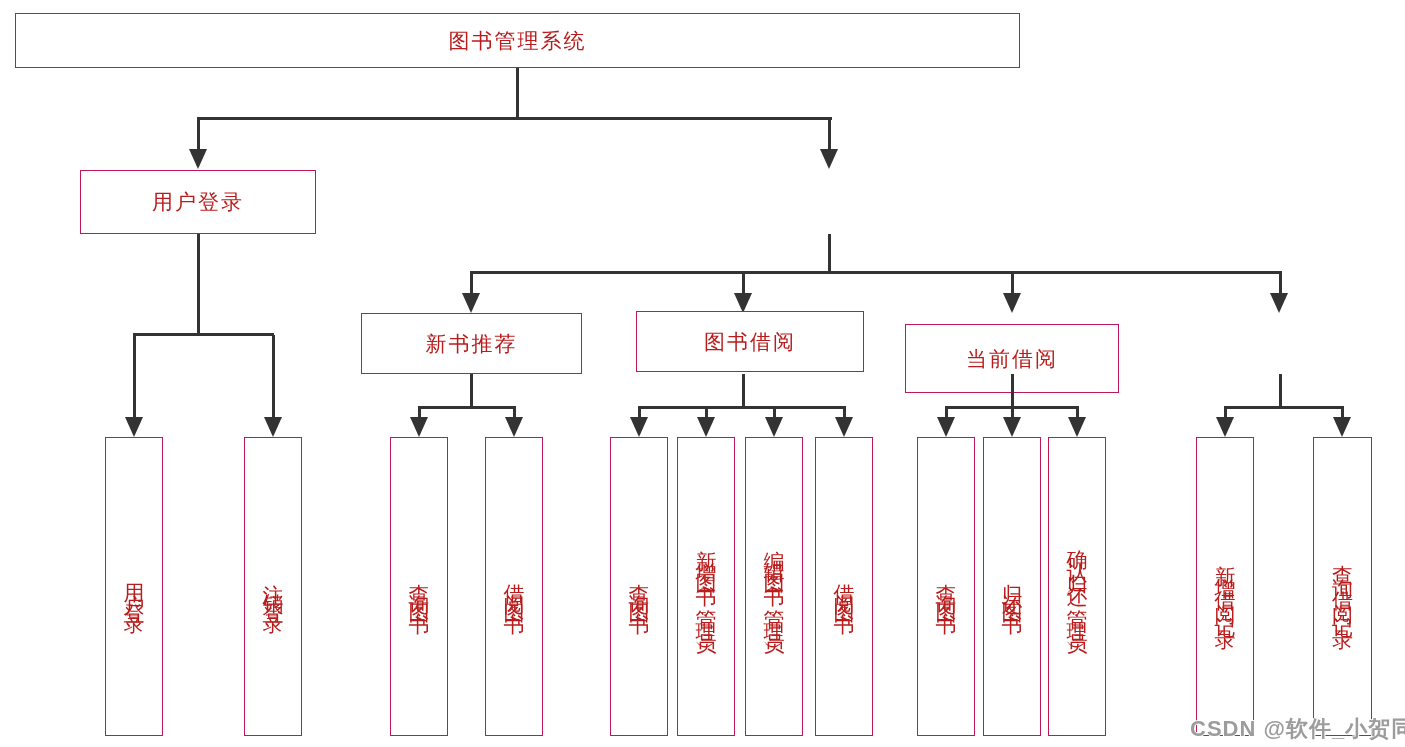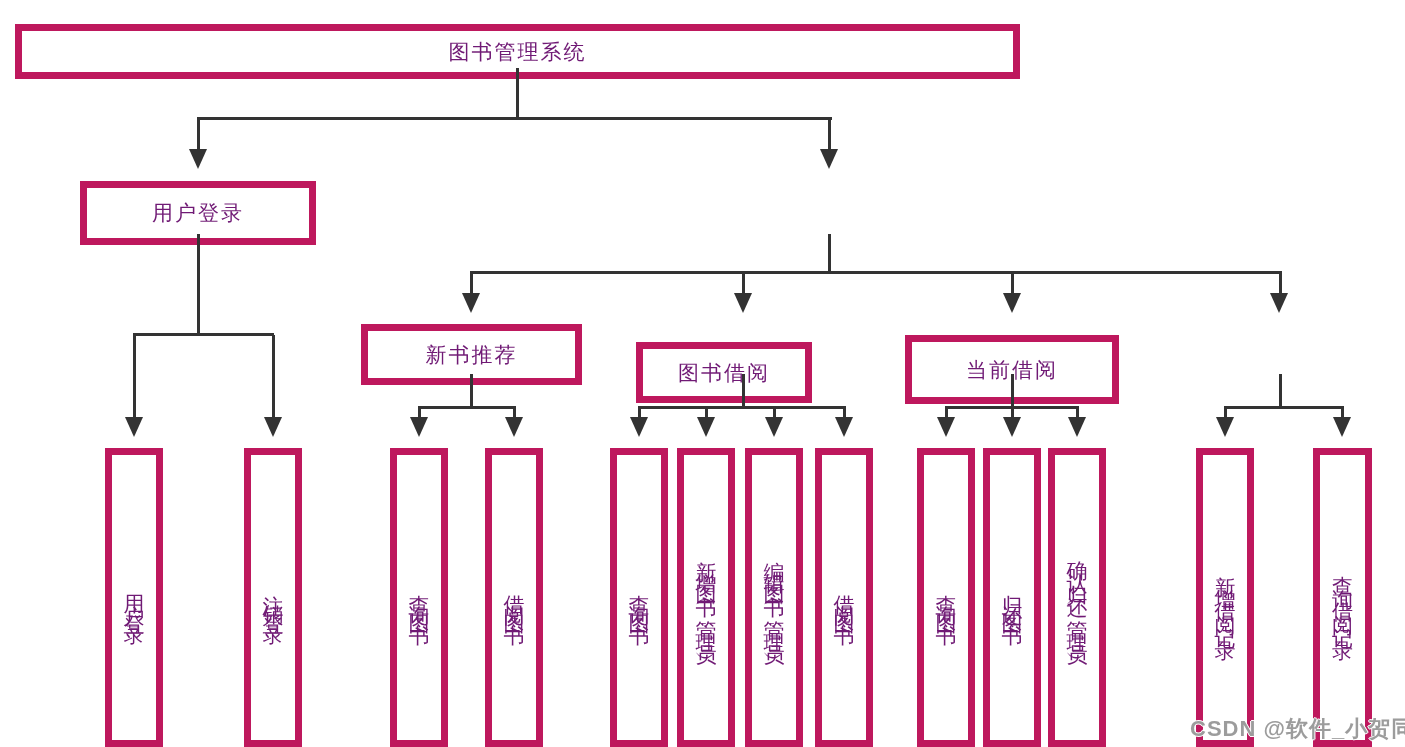--- a/index.html
+++ b/index.html
@@ -9,29 +9,28 @@
     background:#ffffff;
     overflow:hidden;
     font-family:"Liberation Sans","DejaVu Sans",sans-serif;
     color:#1f1f1f;
   }
   
   .node{
     position:absolute;
     box-sizing:border-box;
     background:#ffffff;
-    border:7px solid #be185d;
+    border:1px solid #be185d;
     display:flex;
     align-items:center;
     justify-content:center;
     font-size:21px;
     letter-spacing:2px;
     white-space:nowrap;
-    color:#701a75;
-    margin-top:11px;
+    color:#b91c1c;
   }
   .vnode{
     writing-mode:vertical-rl;
     text-orientation:mixed;
     font-size:21px;
   }
   .sp4{letter-spacing:10px;}
   .sp6{letter-spacing:13px;}
   .sp8{letter-spacing:12px;}
   
@@ -84,21 +83,21 @@
   <div class="vl" style="left:470px;top:273px;height:21px"></div>
   <div class="ah" style="left:462px;top:293px"></div>
   <div class="vl" style="left:742px;top:273px;height:21px"></div>
   <div class="ah" style="left:734px;top:293px"></div>
   <div class="vl" style="left:1011px;top:273px;height:21px"></div>
   <div class="ah" style="left:1003px;top:293px"></div>
   <div class="vl" style="left:1279px;top:273px;height:21px"></div>
   <div class="ah" style="left:1270px;top:293px"></div>
 
   <div class="node" style="left:361px;top:313px;width:221px;height:61px">新书推荐</div>
-  <div class="node" style="left:636px;top:331px;width:176px;height:61px">图书借阅</div>
+  <div class="node" style="left:636px;top:311px;width:228px;height:61px">图书借阅</div>
   <div class="node" style="left:905px;top:324px;width:214px;height:69px">当前借阅</div>
 
   <div class="vl" style="left:470px;top:374px;height:34px"></div>
   <div class="hl" style="left:418px;top:406px;width:98px"></div>
   <div class="vl" style="left:418px;top:408px;height:10px"></div>
   <div class="ah" style="left:410px;top:417px"></div>
   <div class="vl" style="left:513px;top:408px;height:10px"></div>
   <div class="ah" style="left:505px;top:417px"></div>
 
   <div class="vl" style="left:742px;top:374px;height:34px"></div>

